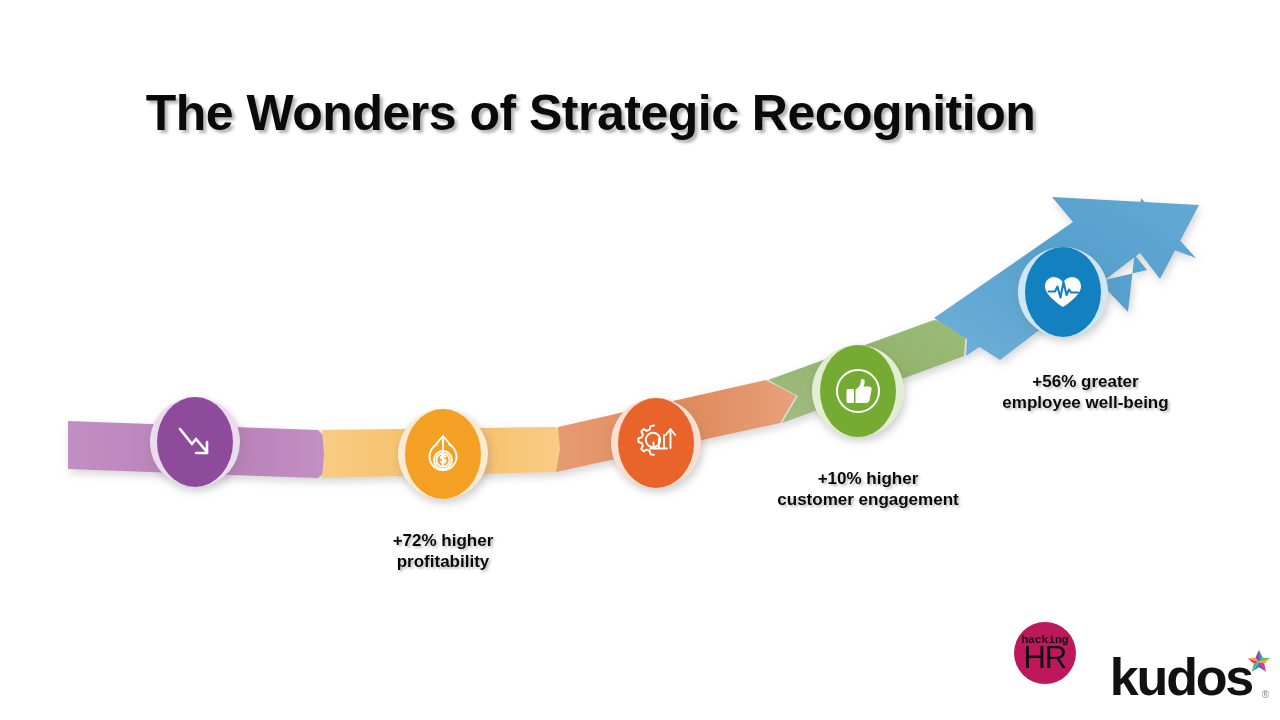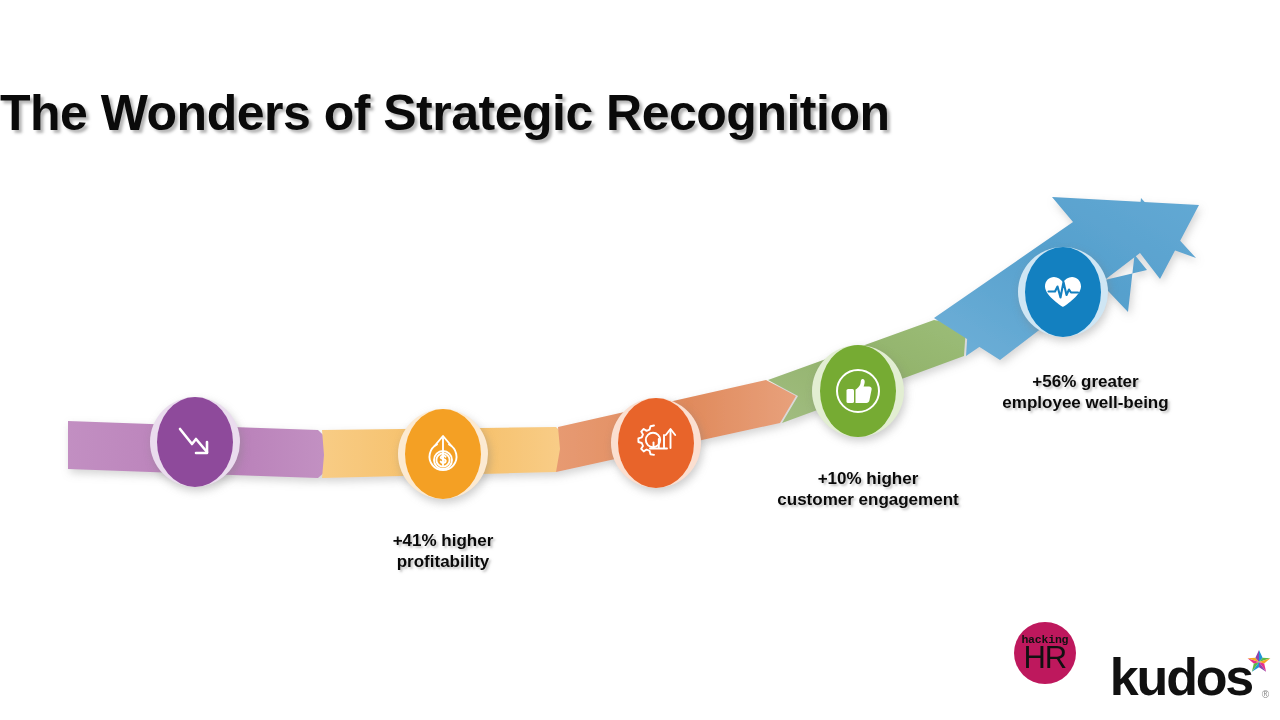--- a/index.html
+++ b/index.html
@@ -17,20 +17,21 @@
     background: #ffffff;
     overflow: hidden;
   }
 
   
   #title {
     position: absolute;
     left: 0;
     top: 84px;
     width: 1181px;
+    text-align: center;
     font-family: "Liberation Sans", sans-serif;
     font-size: 50px;
     font-weight: bold;
     letter-spacing: -0.5px;
     color: #0a0a0a;
     text-shadow: 3px 3px 3px rgba(120,120,120,0.55);
     white-space: nowrap;
   }
 
   
@@ -217,21 +218,21 @@
           <path d="M 16.5,17 L 25,7 L 33.5,17"></path>
 
           <circle cx="25" cy="31" r="9"></circle>
           <circle cx="25" cy="31" r="6.6"></circle>
           <path d="M 27.6,27.8 a 2.6,2.2 0 0 0 -4.9,0.9 c 0.4,1.5 4.6,1.1 5,2.8 a 2.6,2.2 0 0 1 -5,1"></path>
           <path d="M 25,25.8 L 25,36.2"></path>
         </g>
       </svg>
     </div>
   </div>
-  <div class="caption" style="left:333px; top:530px; width:220px;">+41% higher
+  <div class="caption" style="left:333px; top:530px; width:220px;">+72% higher
 profitability</div>
 
   <div class="node" style="left:611px; top:398px; width:90px; height:90px; background:#fbdfd0;
               box-shadow:2px 4px 8px rgba(130,130,130,0.40);">
     <div class="inner" style="background:#e8642a; margin:7px;">
       <svg width="52" height="52" viewBox="0 0 52 52">
         <g stroke="#ffffff" stroke-width="1.9" fill="none" stroke-linecap="round" stroke-linejoin="round">
 
           <path d="M 24,8.5 L 20.5,9.2 L 19.6,12.6 L 16.6,13.9 L 13.7,12 L 11.2,14.6
                    L 13,17.4 L 11.8,20.4 L 8.4,21.4 L 8.4,25 L 11.8,26 L 13,29

